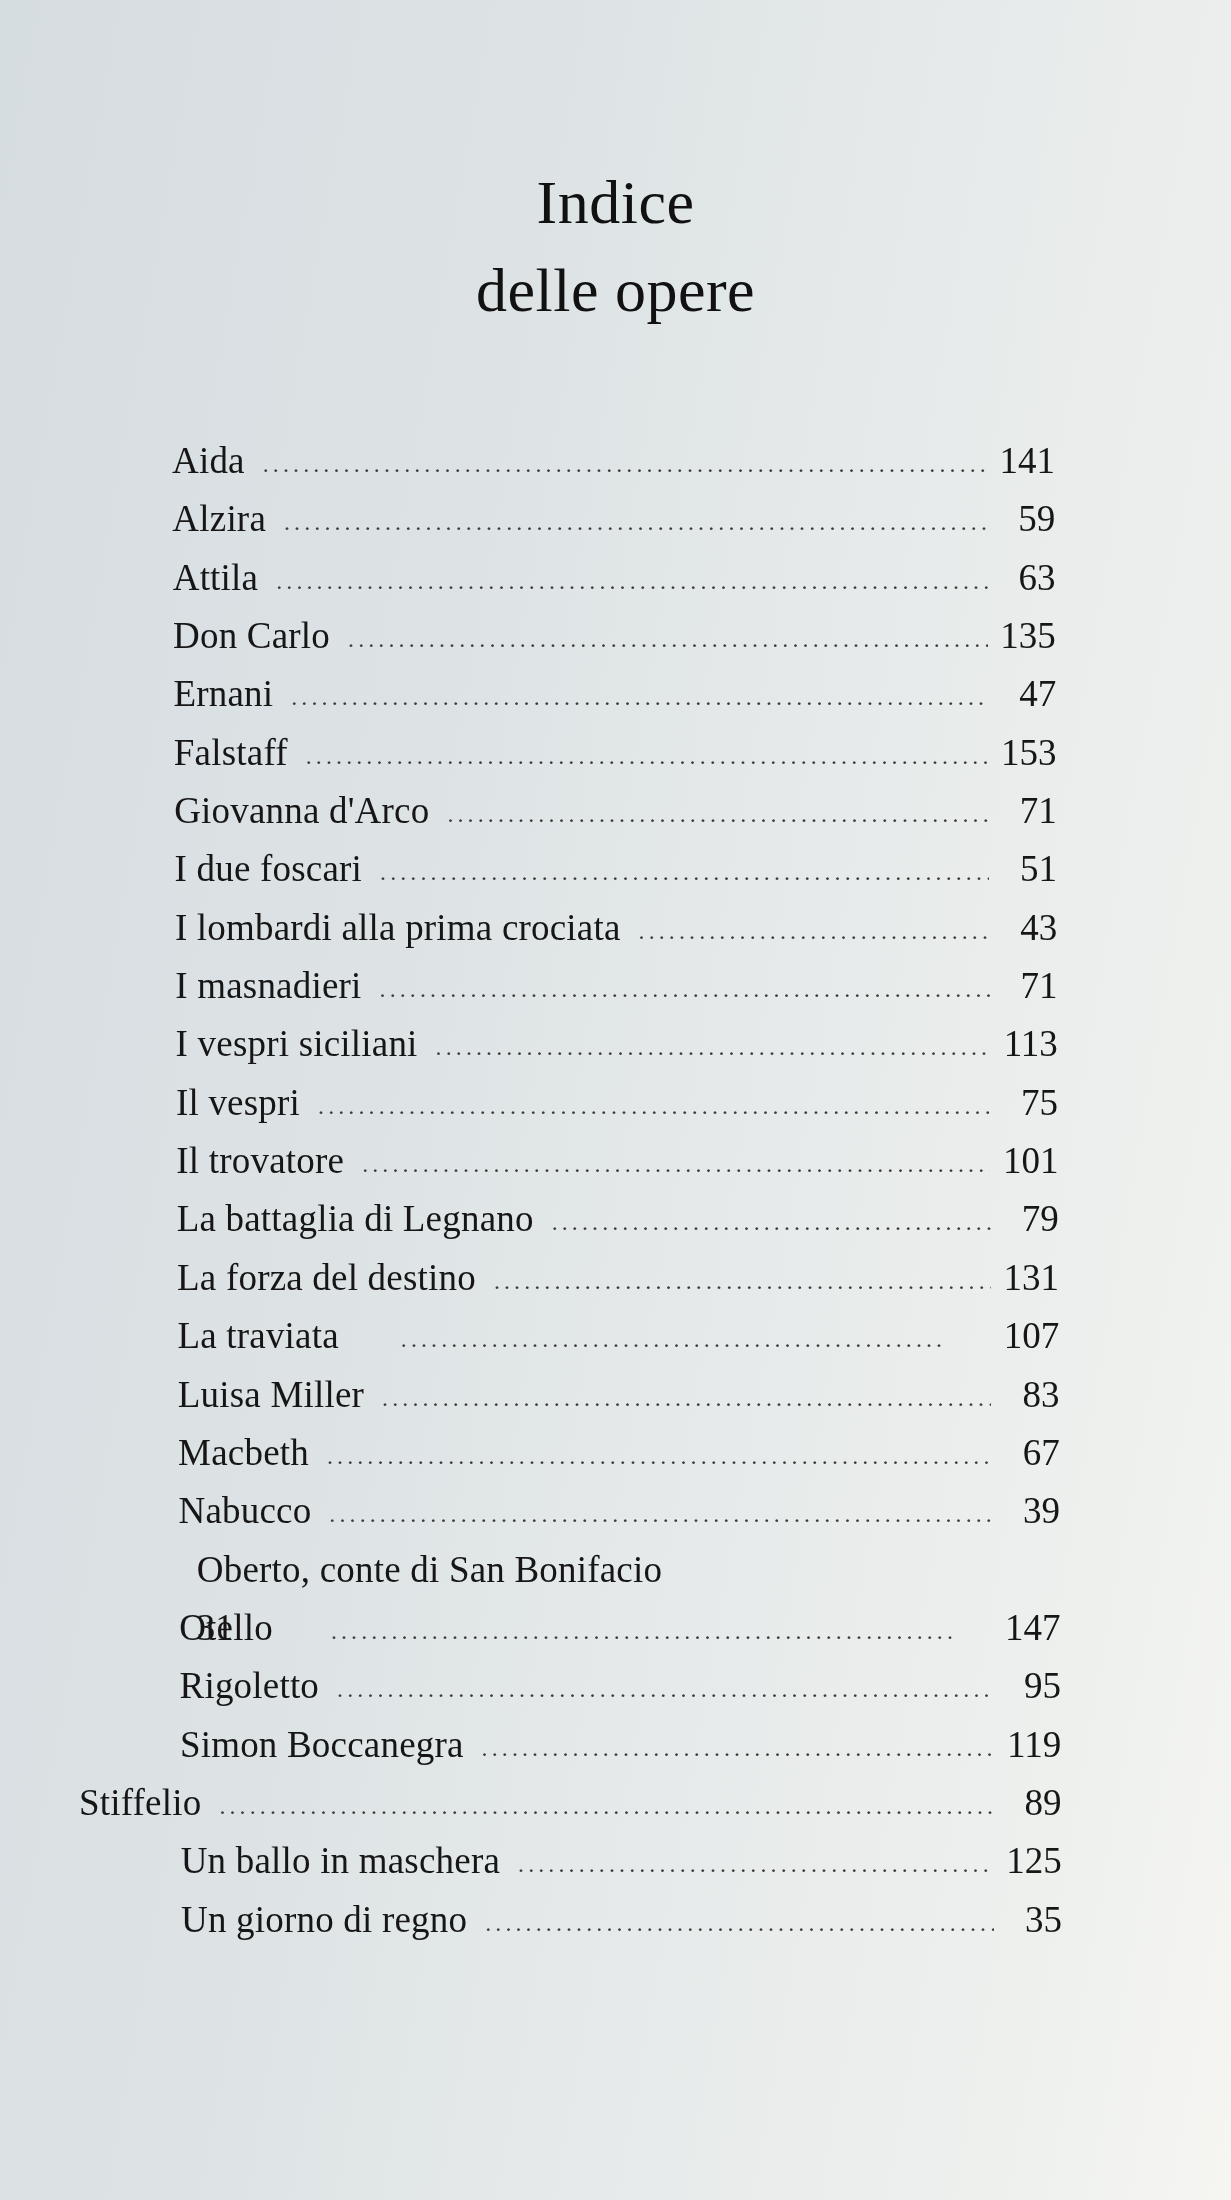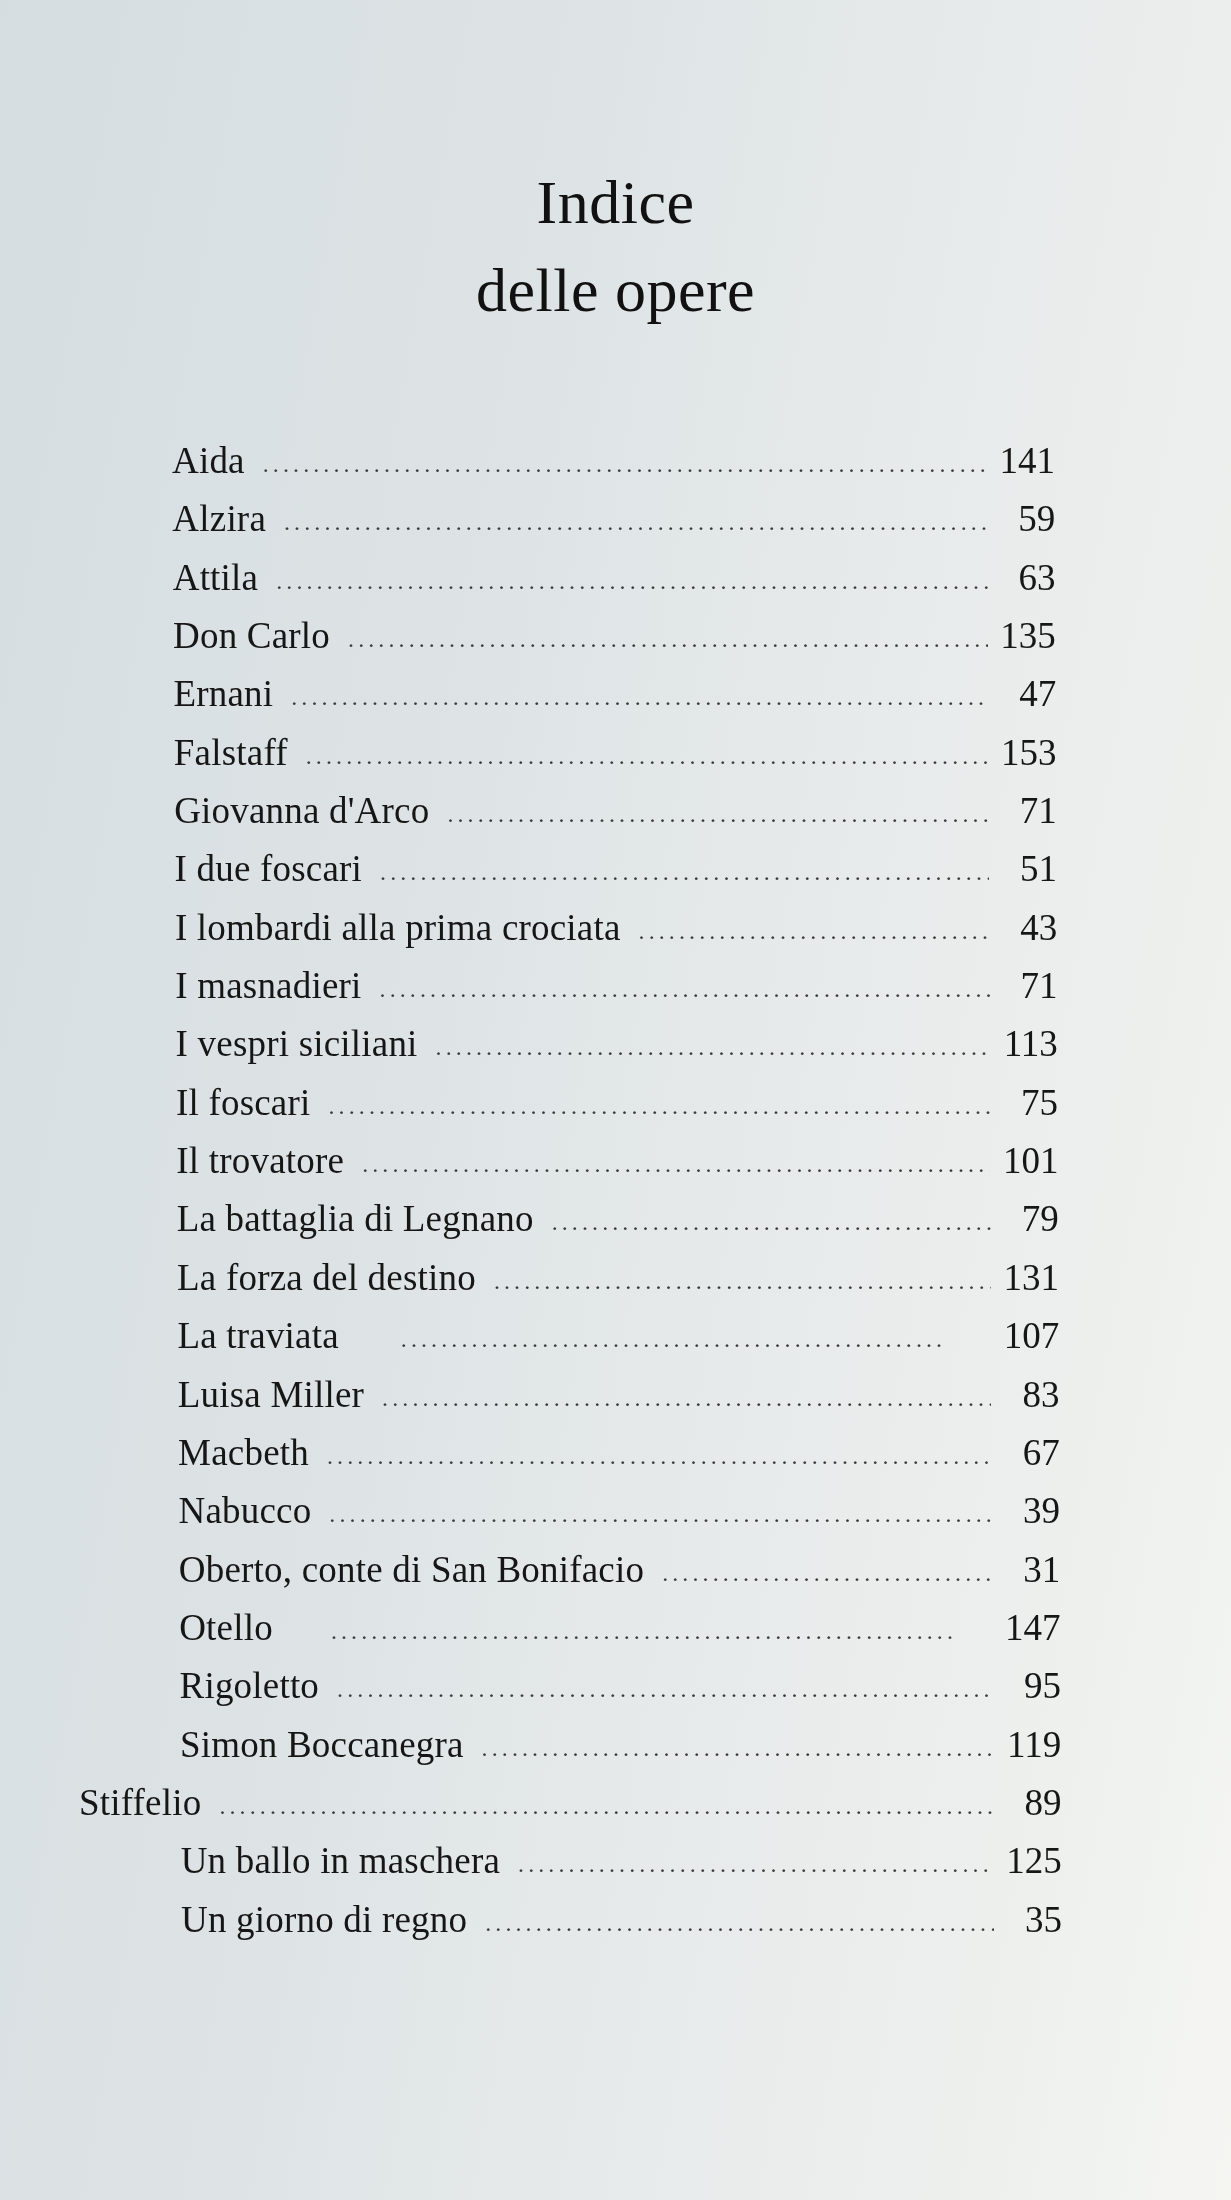--- a/index.html
+++ b/index.html
@@ -134,21 +134,21 @@
     <span class="name">I masnadieri</span>
     <span class="leader">......................................................................................................</span>
     <span class="page-num">71</span>
   </li>
       <li class="entry" style="padding-left: 175.6px; padding-right: 173.2px;">
     <span class="name">I vespri siciliani</span>
     <span class="leader">......................................................................................................</span>
     <span class="page-num">113</span>
   </li>
       <li class="entry" style="padding-left: 175.96px; padding-right: 172.92px;">
-    <span class="name">Il foscari</span>
+    <span class="name">Il vespri</span>
     <span class="leader">......................................................................................................</span>
     <span class="page-num">75</span>
   </li>
       <li class="entry" style="padding-left: 176.32px; padding-right: 172.64px;">
     <span class="name">Il trovatore</span>
     <span class="leader">......................................................................................................</span>
     <span class="page-num">101</span>
   </li>
       <li class="entry" style="padding-left: 176.68px; padding-right: 172.36px;">
     <span class="name">La battaglia di Legnano</span>
@@ -173,21 +173,21 @@
       <li class="entry" style="padding-left: 178.12px; padding-right: 171.24px;">
     <span class="name">Macbeth</span>
     <span class="leader">......................................................................................................</span>
     <span class="page-num">67</span>
   </li>
       <li class="entry" style="padding-left: 178.48px; padding-right: 170.96px;">
     <span class="name">Nabucco</span>
     <span class="leader">......................................................................................................</span>
     <span class="page-num">39</span>
   </li>
-      <li class="entry" style="padding-left: 178.84px; padding-right: 170.68px;">
+      <li class="entry" style="padding-left: 178.84px; padding-right: 170.68px; flex-direction: column;">
     <span class="name">Oberto, conte di San Bonifacio</span>
     <span class="leader">......................................................................................................</span>
     <span class="page-num">31</span>
   </li>
       <li class="entry" style="padding-left: 179.2px; padding-right: 170.4px; gap: 40px;">
     <span class="name">Otello</span>
     <span class="leader">......................................................................................................</span>
     <span class="page-num">147</span>
   </li>
       <li class="entry" style="padding-left: 179.56px; padding-right: 170.12px;">

